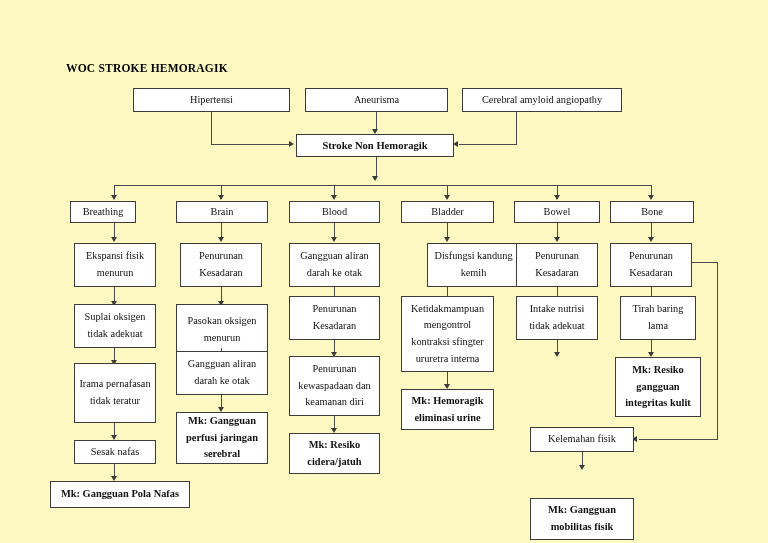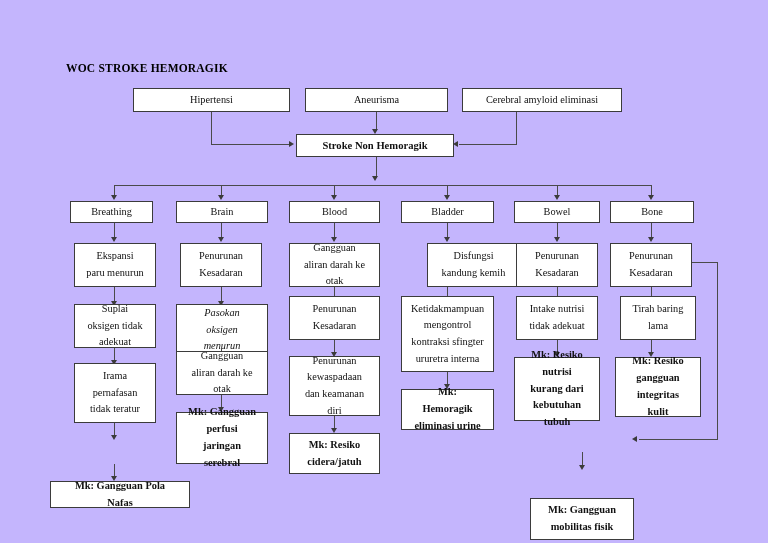--- a/index.html
+++ b/index.html
@@ -8,21 +8,21 @@
     background: #ffffff;
   }
   body {
     font-family: "Liberation Serif", serif;
     color: #000000;
   }
   #canvas {
     position: relative;
     width: 768px;
     height: 543px;
-    background: #c4b5fd;
+    background: #fef9c3;
     overflow: hidden;
   }
   .title {
     position: absolute;
     left: 66px;
     top: 62px;
     font-family: "Liberation Serif", serif;
     font-weight: bold;
     font-size: 11.5px;
     letter-spacing: 0.2px;
@@ -33,21 +33,21 @@
     box-sizing: border-box;
     border: 1.3px solid #3b3b3b;
     background: #ffffff;
     display: flex;
     align-items: center;
     justify-content: center;
     text-align: center;
     font-family: "Liberation Serif", serif;
     font-size: 10.3px;
     line-height: 1.62;
-    padding: 1px 11px;
+    padding: 1px 3px;
     color: #111111;
   }
   .node.bold {
     font-weight: bold;
     font-size: 10.4px;
   }
   .node.big {
     font-size: 10.6px;
   }
   
@@ -80,21 +80,21 @@
 </style>
 </head>
 <body>
 
 <div id="canvas">
 
   <div class="title">WOC STROKE HEMORAGIK</div>
 
   <div class="node" style="left:133px; top:88px; width:157px; height:24px;">Hipertensi</div>
   <div class="node" style="left:305px; top:88px; width:143px; height:24px;">Aneurisma</div>
-  <div class="node" style="left:462px; top:88px; width:160px; height:24px;">Cerebral amyloid eliminasi</div>
+  <div class="node" style="left:462px; top:88px; width:160px; height:24px;">Cerebral amyloid angiopathy</div>
 
   <div class="ln v" style="left:211px; top:112px; height:33px;"></div>
   <div class="ln h" style="left:211px; top:144px; width:78px;"></div>
   <div class="arrow-r" style="left:289px; top:141px;"></div>
 
   <div class="ln v" style="left:376px; top:112px; height:19px;"></div>
   <div class="arrow-d" style="left:372px; top:129px;"></div>
 
   <div class="ln v" style="left:516px; top:112px; height:33px;"></div>
   <div class="ln h" style="left:459px; top:144px; width:58px;"></div>
@@ -118,53 +118,54 @@
 
   <div class="ln v" style="left:447px; top:185px; height:12px;"></div>
   <div class="arrow-d" style="left:444px; top:195px;"></div>
 
   <div class="ln v" style="left:557px; top:185px; height:12px;"></div>
   <div class="arrow-d" style="left:554px; top:195px;"></div>
 
   <div class="ln v" style="left:651px; top:185px; height:12px;"></div>
   <div class="arrow-d" style="left:648px; top:195px;"></div>
 
-  <div class="node" style="left:70px; top:201px; width:83px; height:22px;">Breathing</div>
+  <div class="node" style="left:70px; top:201px; width:66px; height:22px;">Breathing</div>
   <div class="node" style="left:176px; top:201px; width:92px; height:22px;">Brain</div>
   <div class="node" style="left:289px; top:201px; width:91px; height:22px;">Blood</div>
   <div class="node" style="left:401px; top:201px; width:93px; height:22px;">Bladder</div>
   <div class="node" style="left:514px; top:201px; width:86px; height:22px;">Bowel</div>
   <div class="node" style="left:610px; top:201px; width:84px; height:22px;">Bone</div>
 
   <div class="ln v" style="left:114px; top:223px; height:16px;"></div>
   <div class="arrow-d" style="left:111px; top:237px;"></div>
-  <div class="node" style="left:74px; top:243px; width:82px; height:44px;">Ekspansi paru menurun</div>
+  <div class="node" style="left:74px; top:243px; width:82px; height:44px;">Ekspansi fisik menurun</div>
 
   <div class="ln v" style="left:114px; top:287px; height:16px;"></div>
   <div class="arrow-d" style="left:111px; top:301px;"></div>
   <div class="node" style="left:74px; top:304px; width:82px; height:44px;">Suplai oksigen tidak adekuat</div>
 
   <div class="ln v" style="left:114px; top:348px; height:14px;"></div>
   <div class="arrow-d" style="left:111px; top:360px;"></div>
   <div class="node" style="left:74px; top:363px; width:82px; height:60px;">Irama pernafasan tidak teratur</div>
 
   <div class="ln v" style="left:114px; top:423px; height:14px;"></div>
   <div class="arrow-d" style="left:111px; top:435px;"></div>
+  <div class="node" style="left:74px; top:440px; width:82px; height:24px;">Sesak nafas</div>
 
   <div class="ln v" style="left:114px; top:464px; height:14px;"></div>
   <div class="arrow-d" style="left:111px; top:476px;"></div>
   <div class="node bold" style="left:50px; top:481px; width:140px; height:27px;">Mk: Gangguan Pola Nafas</div>
 
   <div class="ln v" style="left:221px; top:223px; height:16px;"></div>
   <div class="arrow-d" style="left:218px; top:237px;"></div>
   <div class="node" style="left:180px; top:243px; width:82px; height:44px;">Penurunan Kesadaran</div>
 
   <div class="ln v" style="left:221px; top:287px; height:16px;"></div>
   <div class="arrow-d" style="left:218px; top:301px;"></div>
-  <div class="node" style="left:176px; top:304px; width:92px; height:52px;font-style:italic;">Pasokan oksigen menurun</div>
+  <div class="node" style="left:176px; top:304px; width:92px; height:52px;">Pasokan oksigen menurun</div>
 
   <div class="ln v" style="left:221px; top:348px; height:14px;"></div>
   <div class="arrow-d" style="left:218px; top:360px;"></div>
   <div class="node" style="left:176px; top:351px; width:92px; height:44px;">Gangguan aliran darah ke otak</div>
 
   <div class="ln v" style="left:221px; top:395px; height:14px;"></div>
   <div class="arrow-d" style="left:218px; top:407px;"></div>
   <div class="node bold" style="left:176px; top:412px; width:92px; height:52px;">Mk: Gangguan perfusi jaringan serebral</div>
 
   <div class="ln v" style="left:334px; top:223px; height:16px;"></div>
@@ -198,37 +199,37 @@
   <div class="ln v" style="left:557px; top:223px; height:16px;"></div>
   <div class="arrow-d" style="left:554px; top:237px;"></div>
   <div class="node" style="left:516px; top:243px; width:82px; height:44px;">Penurunan Kesadaran</div>
 
   <div class="ln v" style="left:557px; top:287px; height:16px;"></div>
   <div class="arrow-d" style="left:554px; top:301px;"></div>
   <div class="node" style="left:516px; top:296px; width:82px; height:44px;">Intake nutrisi tidak adekuat</div>
 
   <div class="ln v" style="left:557px; top:340px; height:14px;"></div>
   <div class="arrow-d" style="left:554px; top:352px;"></div>
-  <div class="node bold" style="left:514px; top:357px; width:86px; height:64px;">Mk: Resiko nutrisi kurang dari kebutuhan tubuh</div>
 
   <div class="ln v" style="left:651px; top:223px; height:16px;"></div>
   <div class="arrow-d" style="left:648px; top:237px;"></div>
   <div class="node" style="left:610px; top:243px; width:82px; height:44px;">Penurunan Kesadaran</div>
 
   <div class="ln v" style="left:651px; top:287px; height:16px;"></div>
   <div class="arrow-d" style="left:648px; top:301px;"></div>
   <div class="node" style="left:620px; top:296px; width:76px; height:44px;">Tirah baring lama</div>
 
   <div class="ln v" style="left:651px; top:340px; height:14px;"></div>
   <div class="arrow-d" style="left:648px; top:352px;"></div>
   <div class="node bold" style="left:615px; top:357px; width:86px; height:60px;">Mk: Resiko gangguan integritas kulit</div>
 
   <div class="ln h" style="left:692px; top:262px; width:26px;"></div>
   <div class="ln v" style="left:717px; top:262px; height:178px;"></div>
   <div class="ln h" style="left:639px; top:439px; width:79px;"></div>
   <div class="arrow-l" style="left:632px; top:436px;"></div>
 
+  <div class="node" style="left:530px; top:427px; width:104px; height:25px;">Kelemahan fisik</div>
 
   <div class="ln v" style="left:582px; top:452px; height:15px;"></div>
   <div class="arrow-d" style="left:579px; top:465px;"></div>
   <div class="node bold" style="left:530px; top:498px; width:104px; height:42px;">Mk: Gangguan mobilitas fisik</div>
 
 </div>
 
 </body></html>

